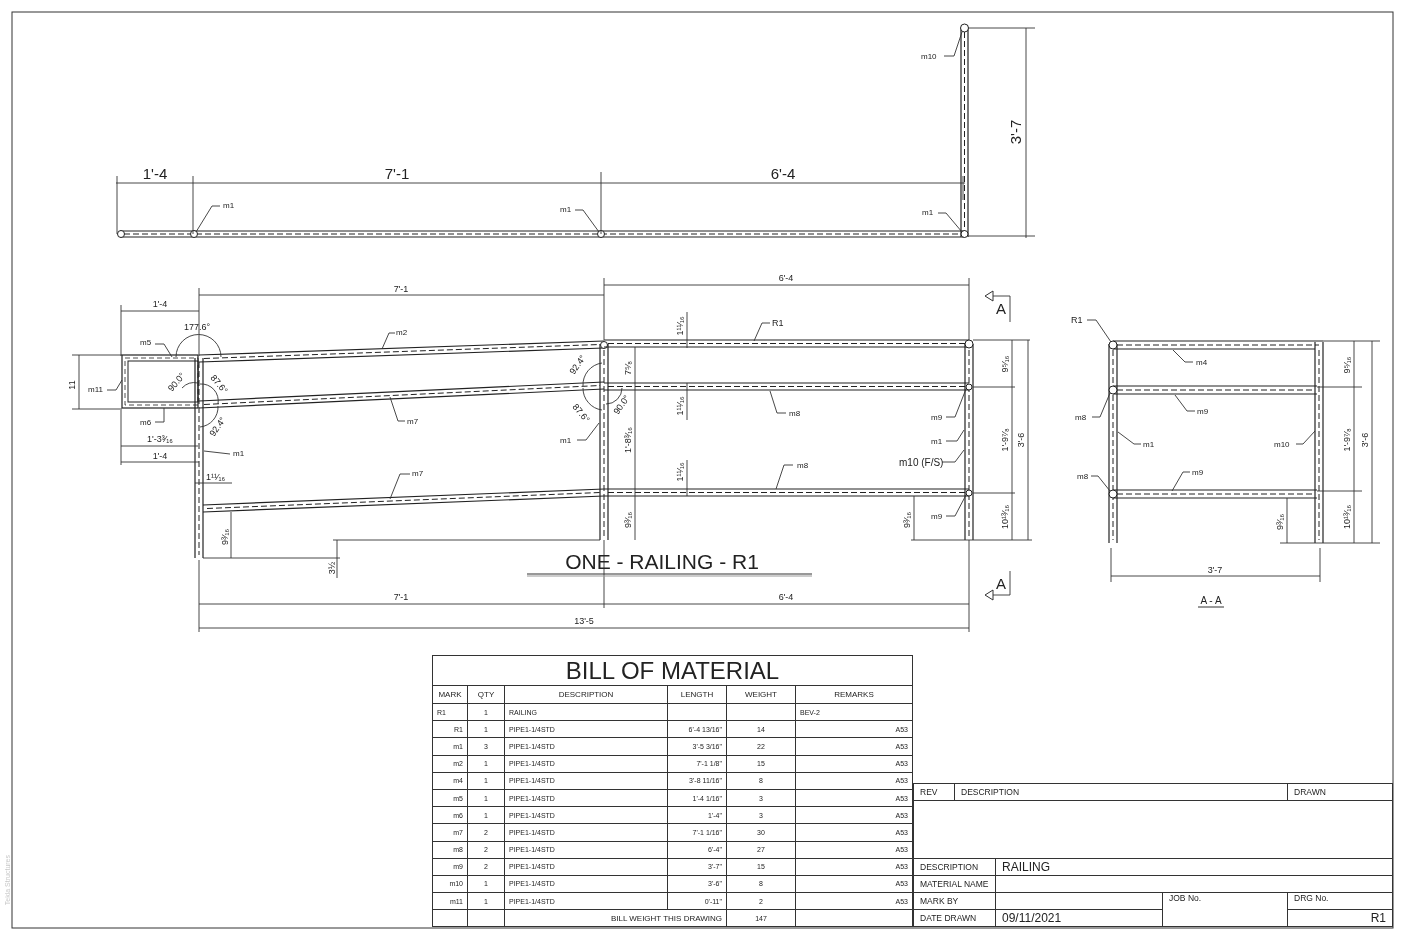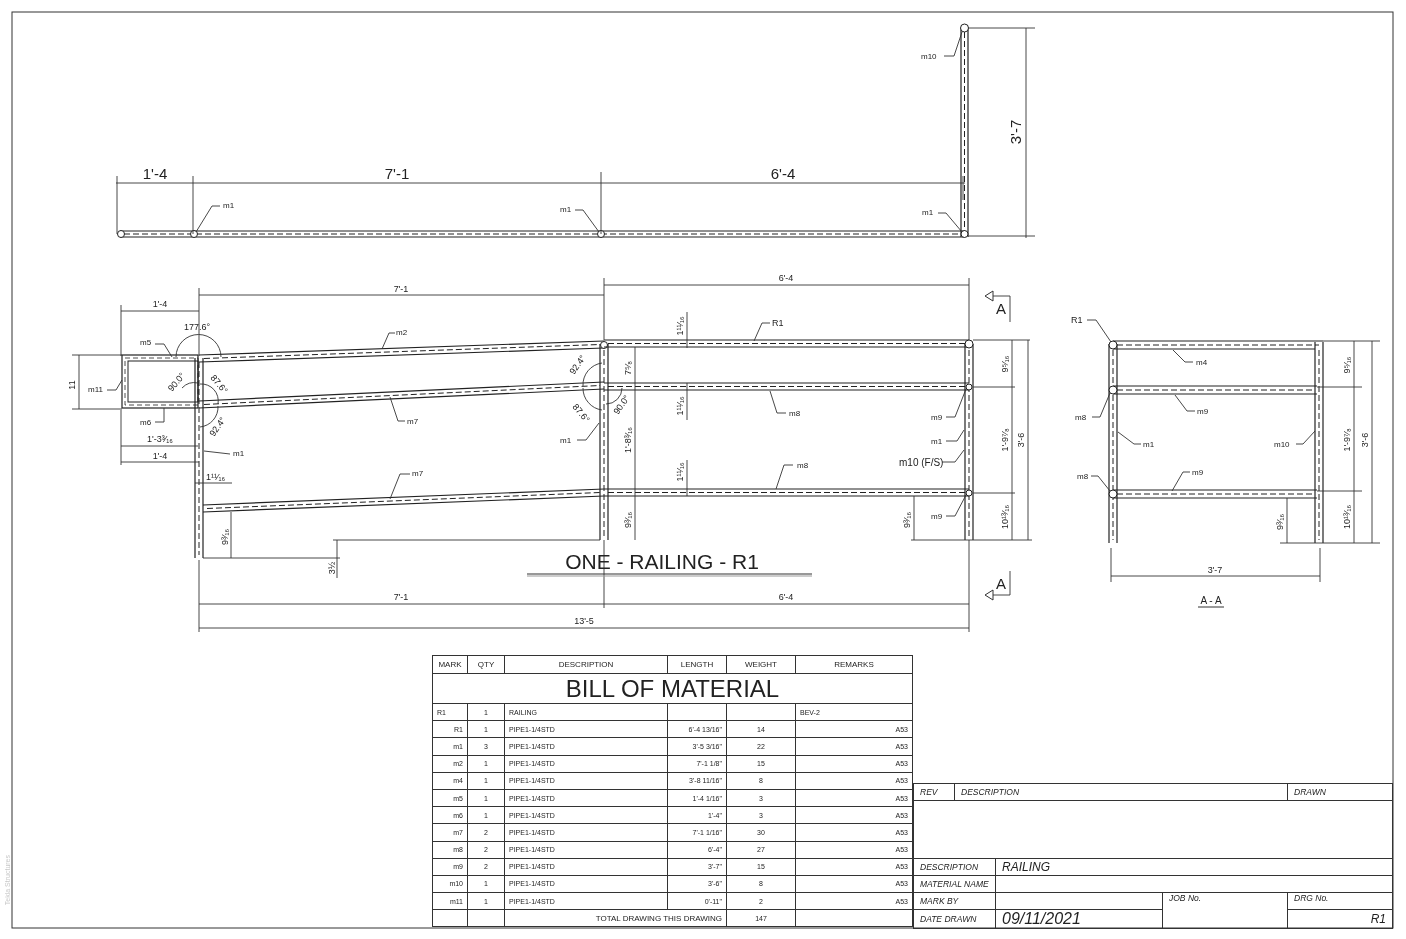--- a/index.html
+++ b/index.html
@@ -11,21 +11,21 @@
   .lg{font-size:15px;}
   .dim{stroke:#333;stroke-width:0.9;fill:none;}
   .pipe{stroke:#222;stroke-width:1.2;fill:none;}
   .dash{stroke:#222;stroke-width:1;stroke-dasharray:6 3;fill:none;}
   .lead{stroke:#333;stroke-width:0.9;fill:none;}
   .bom{position:absolute;left:432px;top:655px;width:481px;border-collapse:collapse;font-size:7px;}
   .bom td,.bom th{border:1px solid #333;padding:0 4px;height:16.2px;white-space:nowrap;}
   .bom th{font-weight:normal;font-size:8px;height:17px;}
   .bom .title{font-size:24px;text-align:center;height:29px;padding:0;}
   .r{text-align:right;} .c{text-align:center;}
-  .tb{position:absolute;left:913px;top:783px;width:480px;border-collapse:collapse;font-size:8.5px;font-style:italic;}
+  .tb{position:absolute;left:913px;top:783px;width:480px;border-collapse:collapse;font-size:8.5px;}
   .tb td{border:1px solid #333;padding:0 6px;white-space:nowrap;}
   .watermark{position:absolute;left:4px;top:855px;writing-mode:vertical-rl;transform:rotate(180deg);font-size:7px;color:#c8c8c8;}
 </style>
 </head>
 <body>
 
 <svg width="1406" height="939" viewBox="0 0 1406 939">
 
   <rect x="12" y="12" width="1381" height="916" fill="none" stroke="#333" stroke-width="1"></rect>
 
@@ -295,31 +295,31 @@
     <path class="lead" d="M1110 491 L1098 476 L1091 476"></path>
     <text class="t sm" x="1077" y="479">m8</text>
     <path class="lead" d="M1172 491 L1183 472 L1190 472"></path>
     <text class="t sm" x="1192" y="475">m9</text>
   </g>
 </svg>
 
 <table class="bom">
   <tbody>
       <tr>
+        <td colspan="6" class="title">BILL OF MATERIAL</td>
+      </tr>
+  <tr>
     <th style="width:26px">MARK</th>
     <th style="width:28px">QTY</th>
     <th style="width:154px">DESCRIPTION</th>
     <th style="width:50px">LENGTH</th>
     <th style="width:60px">WEIGHT</th>
     <th>REMARKS</th>
   </tr>
   <tr>
-        <td colspan="6" class="title">BILL OF MATERIAL</td>
-      </tr>
-  <tr>
     <td>R1</td>
     <td class="c">1</td>
     <td>RAILING</td>
     <td class="r"></td>
     <td class="c"></td>
     <td>BEV-2</td>
   </tr>
   <tr>
         <td class="r">R1</td>
         <td class="c">1</td>
@@ -404,21 +404,21 @@
         <td class="r">m11</td>
         <td class="c">1</td>
         <td>PIPE1-1/4STD</td>
         <td class="r">0'-11"</td>
         <td class="c">2</td>
         <td class="r">A53</td>
       </tr>
   <tr>
     <td></td>
         <td></td>
-    <td colspan="2" class="r" style="font-size:8px">TOTAL DRAWING THIS DRAWING</td>
+    <td colspan="2" class="r" style="font-size:8px">BILL WEIGHT THIS DRAWING</td>
     <td class="c">147</td>
     <td></td>
   </tr>
 </tbody>
   </table>
 
 <table class="tb">
   <tbody>
       <tr style="height:17px">
     <td style="width:28px">REV</td>
@@ -437,19 +437,19 @@
     <td colspan="3"></td>
   </tr>
   <tr style="height:17px">
     <td colspan="2">MARK BY</td>
     <td style="width:154px"></td>
     <td rowspan="2" style="vertical-align:top;width:112px">JOB No.</td>
     <td style="vertical-align:top">DRG No.</td>
   </tr>
   <tr style="height:17px">
     <td colspan="2">DATE DRAWN</td>
-    <td style="font-size:16px">09/11/2021</td>
+    <td style="font-size:12px">09/11/2021</td>
     <td class="r" style="font-size:12px">R1</td>
   </tr>
 </tbody>
   </table>
 
 <div class="watermark">Tekla Structures</div>
 
 </body></html>

